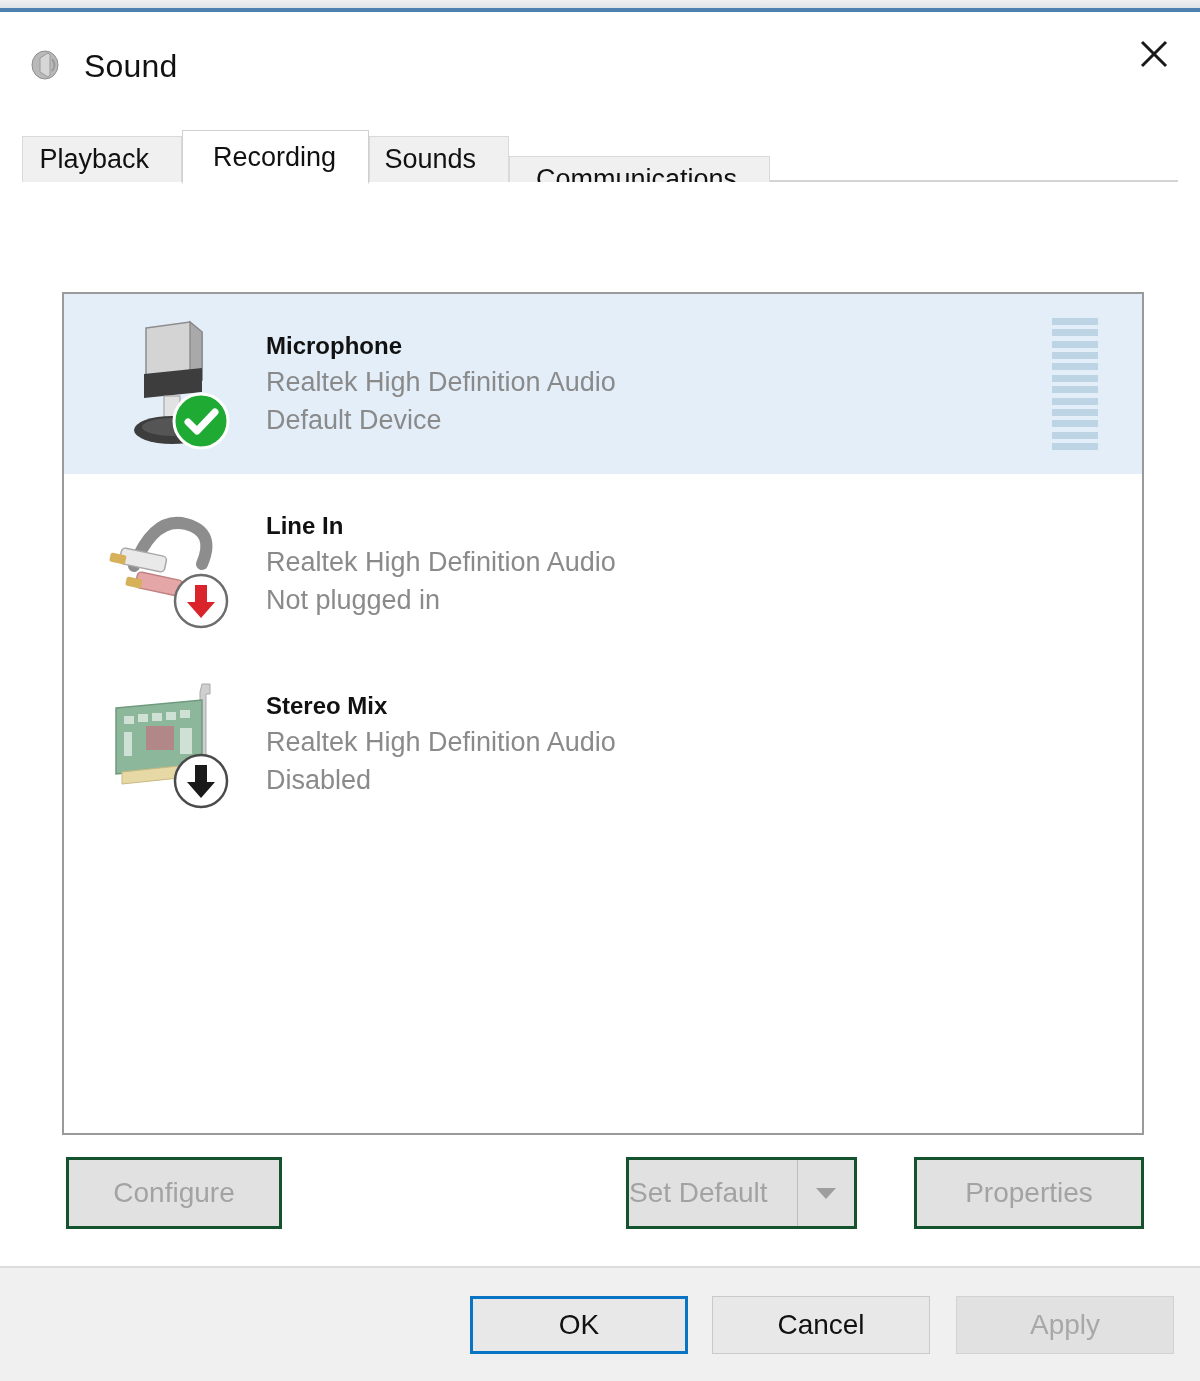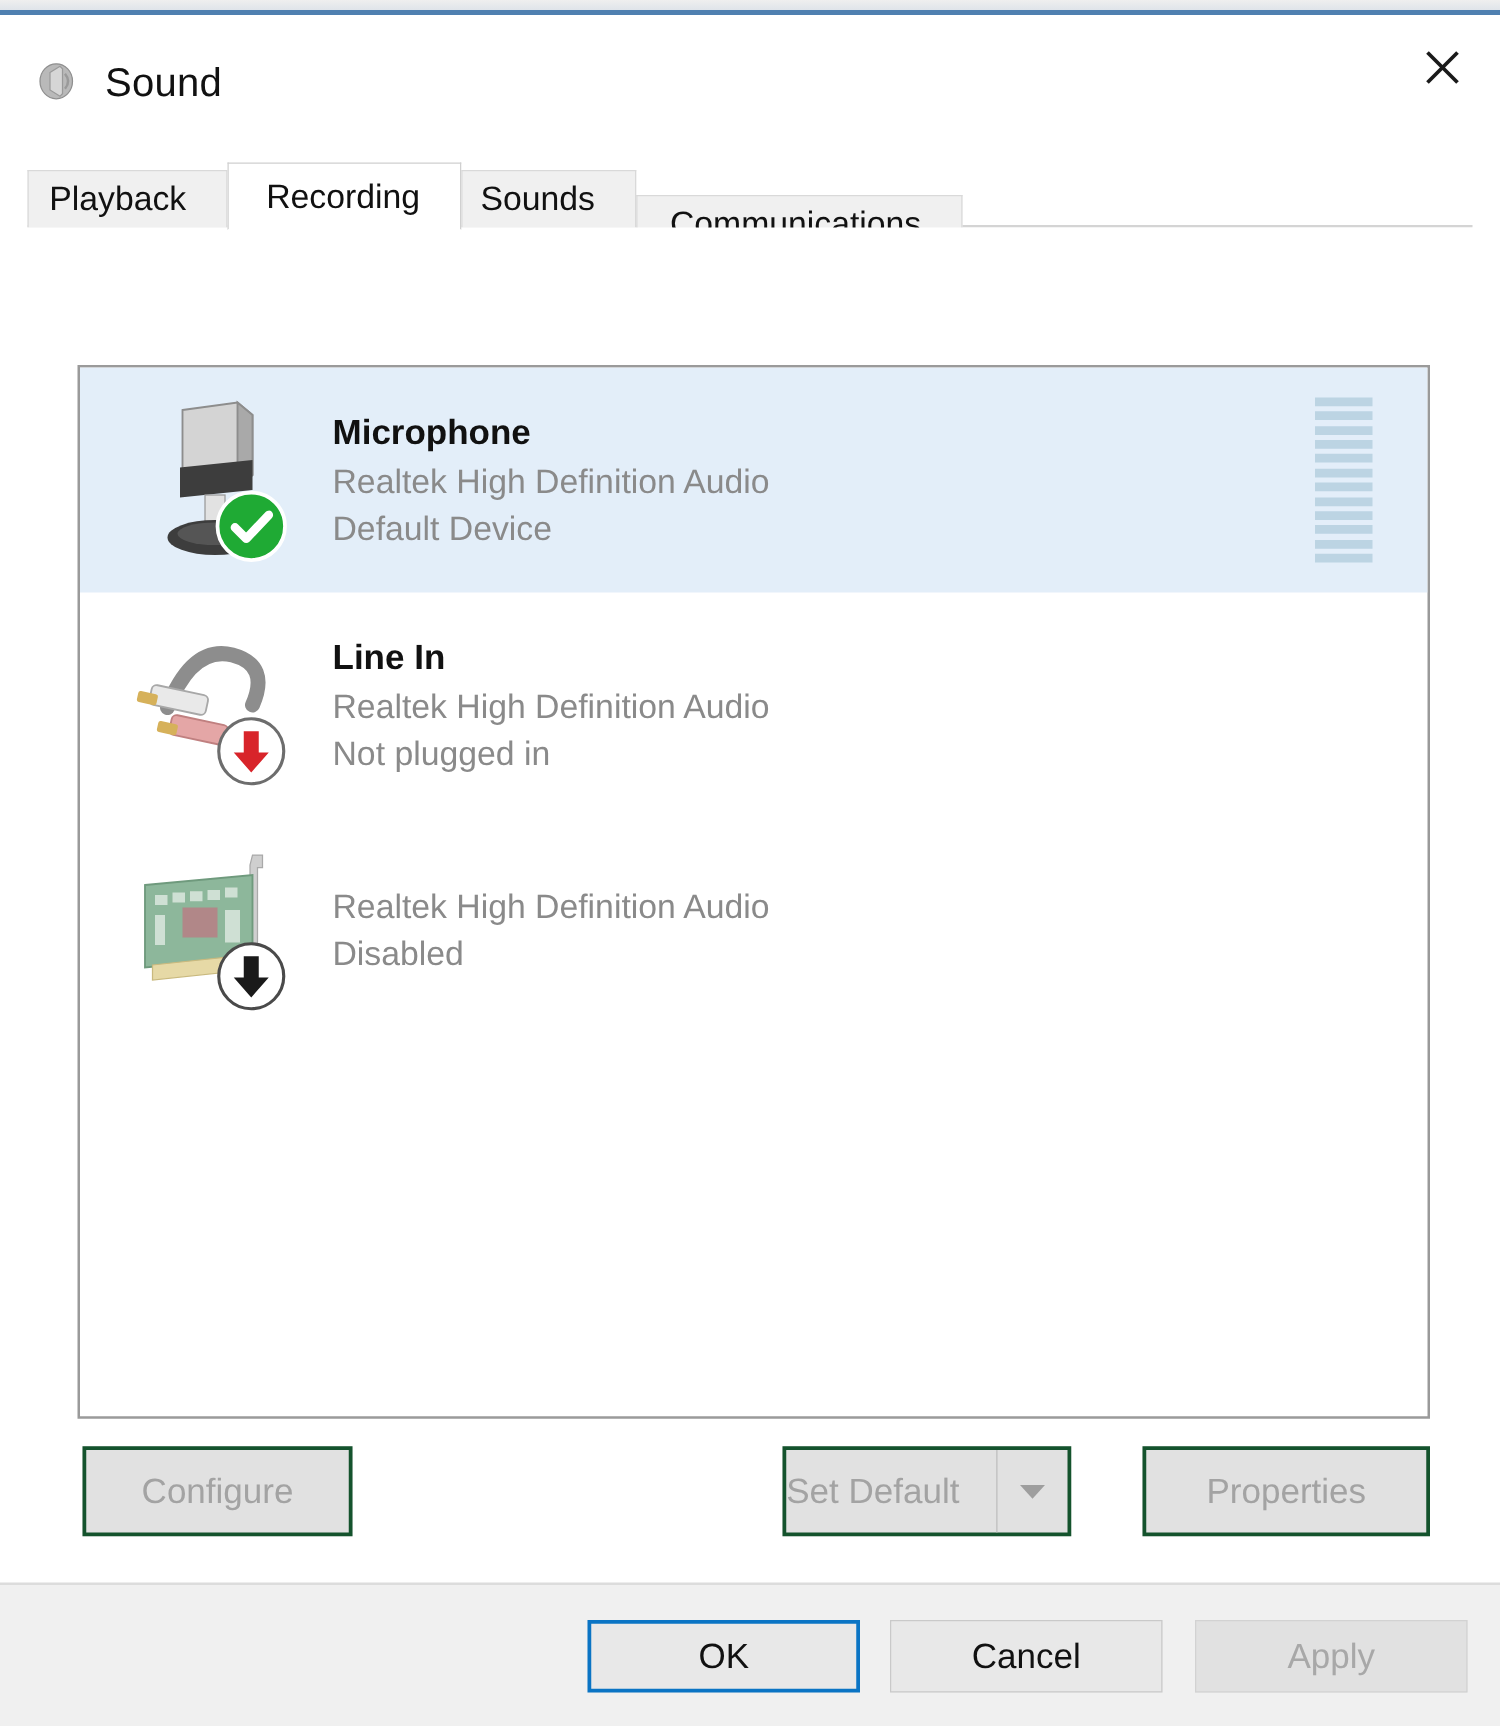--- a/index.html
+++ b/index.html
@@ -158,21 +158,21 @@
     left: 66px; top: 78px;
     width: 58px; height: 58px;
   }
   .device-text {
     margin-left: 24px;
     display: flex;
     flex-direction: column;
     justify-content: center;
   }
   .dev-name {
-    font-size: 28px;
+    font-size: 24px;
     font-weight: bold;
     color: #111;
     line-height: 1.42;
     white-space: nowrap;
   }
   .dev-driver, .dev-status {
     font-size: 27px;
     color: #8a8a8a;
     line-height: 1.42;
     white-space: nowrap;
@@ -405,20 +405,21 @@
             <path d="M16 98 L92 90 L92 102 L16 110 Z" fill="#e6d9a6" stroke="#c9b97e" stroke-width="1"></path>
           </svg>
           <div class="badge">
             <svg viewBox="0 0 58 58" width="58" height="58">
               <circle cx="29" cy="29" r="26" fill="#ffffff" stroke="#4a4a4a" stroke-width="2.5"></circle>
               <path d="M23 13 L35 13 L35 30 L43 30 L29 46 L15 30 L23 30 Z" fill="#1a1a1a"></path>
             </svg>
           </div>
         </div>
         <div class="device-text">
+          <div class="dev-name">Stereo Mix</div>
           <div class="dev-driver">Realtek High Definition Audio</div>
           <div class="dev-status">Disabled</div>
         </div>
       </div>
 
     </div>
 
     <div class="mid-buttons">
       <div class="btn" id="configure-button">
         <span>Configure</span>

